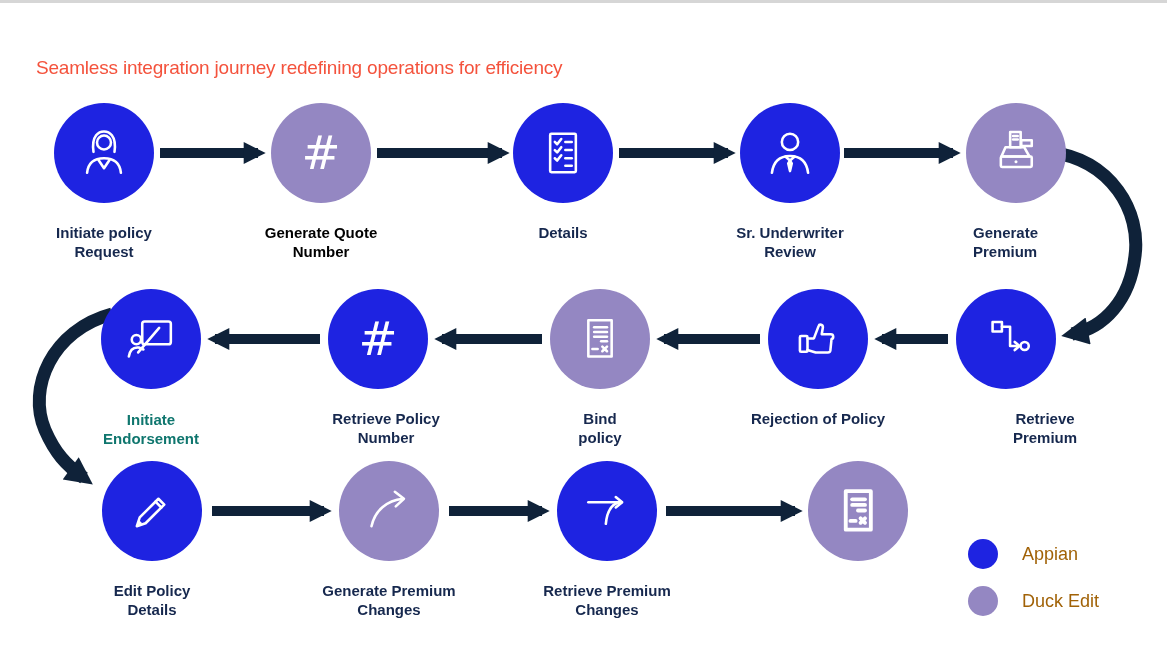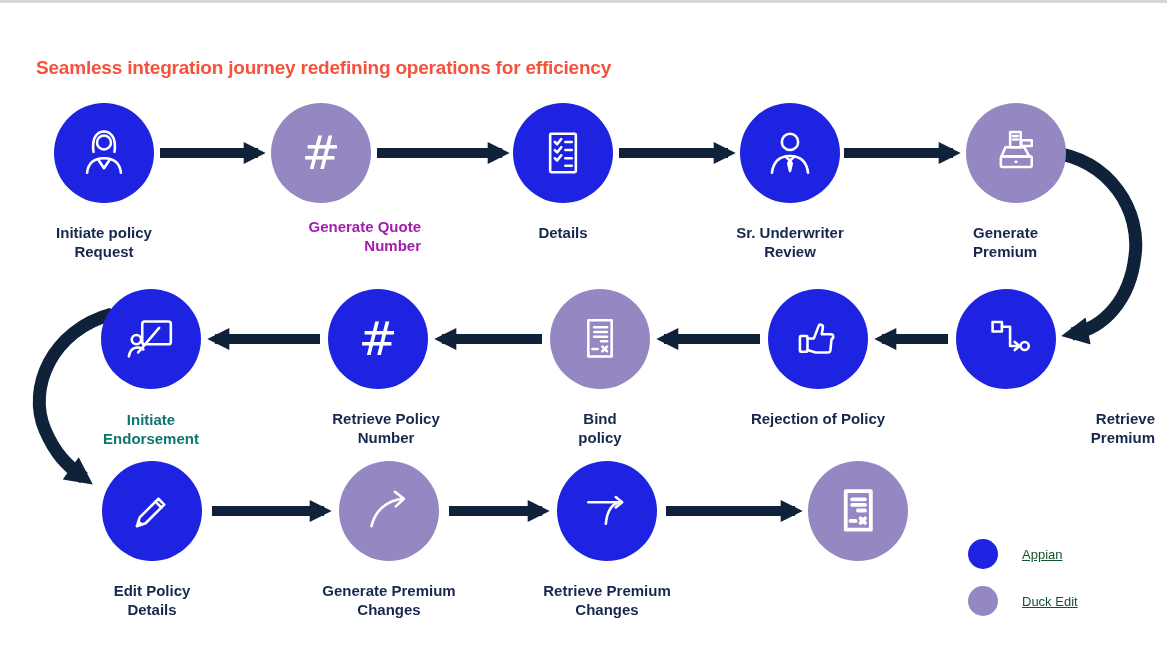--- a/index.html
+++ b/index.html
@@ -3,38 +3,38 @@
 <meta charset="utf-8">
 <style>
   html,body{margin:0;padding:0;}
   body{
     width:1167px;height:663px;background:#ffffff;overflow:hidden;
     font-family:"Liberation Sans",sans-serif;position:relative;
   }
   #canvas{position:absolute;left:0;top:0;width:1167px;height:663px;}
   #topline{position:absolute;left:0;top:0;width:1167px;height:3px;background:#d6d6d6;}
   #title{
-    position:absolute;left:36px;top:44px;font-size:19px;font-weight:bold;
+    position:absolute;left:36px;top:44px;font-size:19px;font-weight:normal;
     letter-spacing:-0.2px;white-space:nowrap;
   }
   #arrow-layer{position:absolute;left:0;top:0;width:1167px;height:663px;pointer-events:none;}
   .step-node{position:absolute;}
   .step-circle{
     width:100px;height:100px;border-radius:50%;
     display:flex;align-items:center;justify-content:center;
   }
   .step-icon{display:block;}
   .step-label{
     position:absolute;font-size:15px;font-weight:bold;line-height:19px;
     color:#16284e;text-align:center;
   }
   .legend{position:absolute;left:960px;top:538px;width:200px;}
   .legend-item{display:flex;align-items:center;height:32px;margin-bottom:15px;}
   .legend-swatch{width:30px;height:30px;border-radius:50%;margin-left:8px;margin-right:24px;flex:0 0 auto;}
-  .legend-label{font-size:13px;color:#14532d;text-decoration:underline;}
+  .legend-label{font-size:18px;color:#a16207;}
 </style>
 </head>
 <body>
 
 <div id="canvas">
   <div id="topline"></div>
   <h1 id="title" style="color: rgb(244, 82, 60);">Seamless integration journey redefining operations for efficiency</h1>
 
   <svg id="arrow-layer" width="1167" height="663" viewBox="0 0 1167 663" xmlns="http://www.w3.org/2000/svg">
       <defs>
@@ -234,36 +234,36 @@
     </div>
     <div class="legend-item">
       <div class="legend-swatch" id="sw1" style="background: rgb(148, 135, 194);"></div>
       <div class="legend-label">Duck Edit</div>
     </div>
   </div>
 <div class="step-label" style="color: rgb(22, 40, 78); top: 223px; left: 4px; width: 200px;">
       <div>Initiate policy</div>
       <div>Request</div>
     </div>
-    <div class="step-label" style="color: #a21caf; top: 217px; left: 221px; width: 200px; text-align: right;">
+    <div class="step-label" style="color: #000000; top: 223px; left: 221px; width: 200px;">
       <div>Generate Quote</div>
       <div>Number</div>
     </div>
     <div class="step-label" style="color: rgb(22, 40, 78); top: 223px; left: 463px; width: 200px;">
       <div>Details</div>
     </div>
     <div class="step-label" style="color: rgb(22, 40, 78); top: 223px; left: 690px; width: 200px;">
       <div>Sr. Underwriter</div>
       <div>Review</div>
     </div>
     <div class="step-label" style="color: rgb(22, 40, 78); top: 223px; left: 973px; width: 140px; text-align: left;">
       <div>Generate</div>
       <div>Premium</div>
     </div>
-    <div class="step-label" style="color: rgb(22, 40, 78); top: 409px; left: 1015px; width: 140px; text-align: right;">
+    <div class="step-label" style="color: rgb(22, 40, 78); top: 409px; left: 975px; width: 140px; text-align: center;">
       <div>Retrieve</div>
       <div>Premium</div>
     </div>
     <div class="step-label" style="color: rgb(22, 40, 78); top: 409px; left: 718px; width: 200px;">
       <div>Rejection of Policy</div>
     </div>
     <div class="step-label" style="color: rgb(22, 40, 78); top: 409px; left: 500px; width: 200px;">
       <div>Bind</div>
       <div>policy</div>
     </div>

